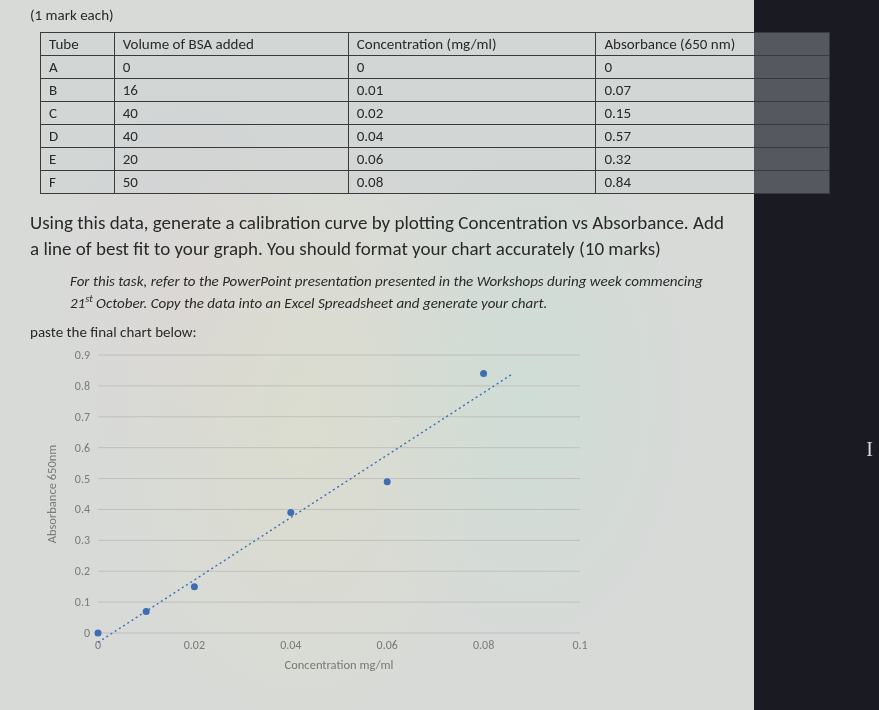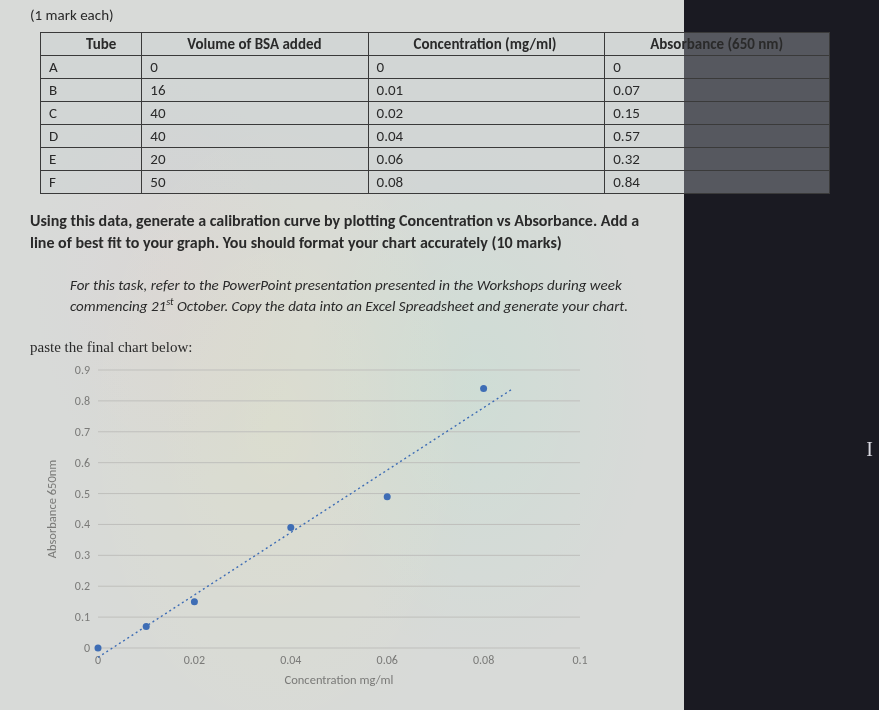--- a/index.html
+++ b/index.html
@@ -7,21 +7,21 @@
     margin: 0;
     padding: 0;
     font-family: Calibri, Arial, sans-serif;
     background: #1a1a22;
     width: 879px;
     height: 710px;
     overflow: hidden;
   }
   .page {
     background: #d8dad8;
-    width: 684px;
+    width: 754px;
     height: 710px;
     padding: 6px 30px 10px 30px;
     position: relative;
     color: #2a2a2a;
     background-image:
       radial-gradient(ellipse 300px 500px at 40% 60%, rgba(255,255,100,0.08), transparent 70%),
       radial-gradient(ellipse 250px 400px at 70% 55%, rgba(100,255,180,0.08), transparent 70%),
       radial-gradient(ellipse 200px 300px at 25% 40%, rgba(255,150,200,0.05), transparent 70%);
   }
   .mark-note { font-size: 15px; margin-bottom: 8px; }
@@ -30,24 +30,24 @@
     width: 790px;
     margin: 0 0 16px 10px;
     font-size: 15px;
   }
   table.data th, table.data td {
     border: 1px solid #3a3a3a;
     padding: 2px 8px;
     text-align: left;
     background: rgba(200,205,210,0.35);
   }
-  table.data th { font-weight: 700; padding-left: 45px; }
-  .para { font-size: 16px; line-height: 1.35; margin: 14px 0 22px 0; font-weight: bold; }
-  .instr { font-size: 15px; font-style: italic; line-height: 1.35; margin: 6px 0 22px 40px; }
-  .paste-line { font-size: 15px; margin: 8px 0 4px 0; font-family: Liberation Serif, serif; }
+  table.data th { font-weight: 400; }
+  .para { font-size: 19px; line-height: 1.35; margin: 14px 0 10px 0; }
+  .instr { font-size: 15px; font-style: italic; line-height: 1.35; margin: 6px 0 10px 40px; }
+  .paste-line { font-size: 15px; margin: 8px 0 4px 0; }
   .chart-wrap {
     width: 560px;
     height: 330px;
     position: relative;
     margin-left: 10px;
   }
   svg.chart { width: 100%; height: 100%; }
   .axis-text { font-size: 12px; fill: #7a7a78; font-family: Calibri, Arial, sans-serif; }
   .axis-title { font-size: 12.5px; fill: #7a7a78; font-family: Calibri, Arial, sans-serif; }
   .grid-line { stroke: #bfbfbc; stroke-width: 1; }

